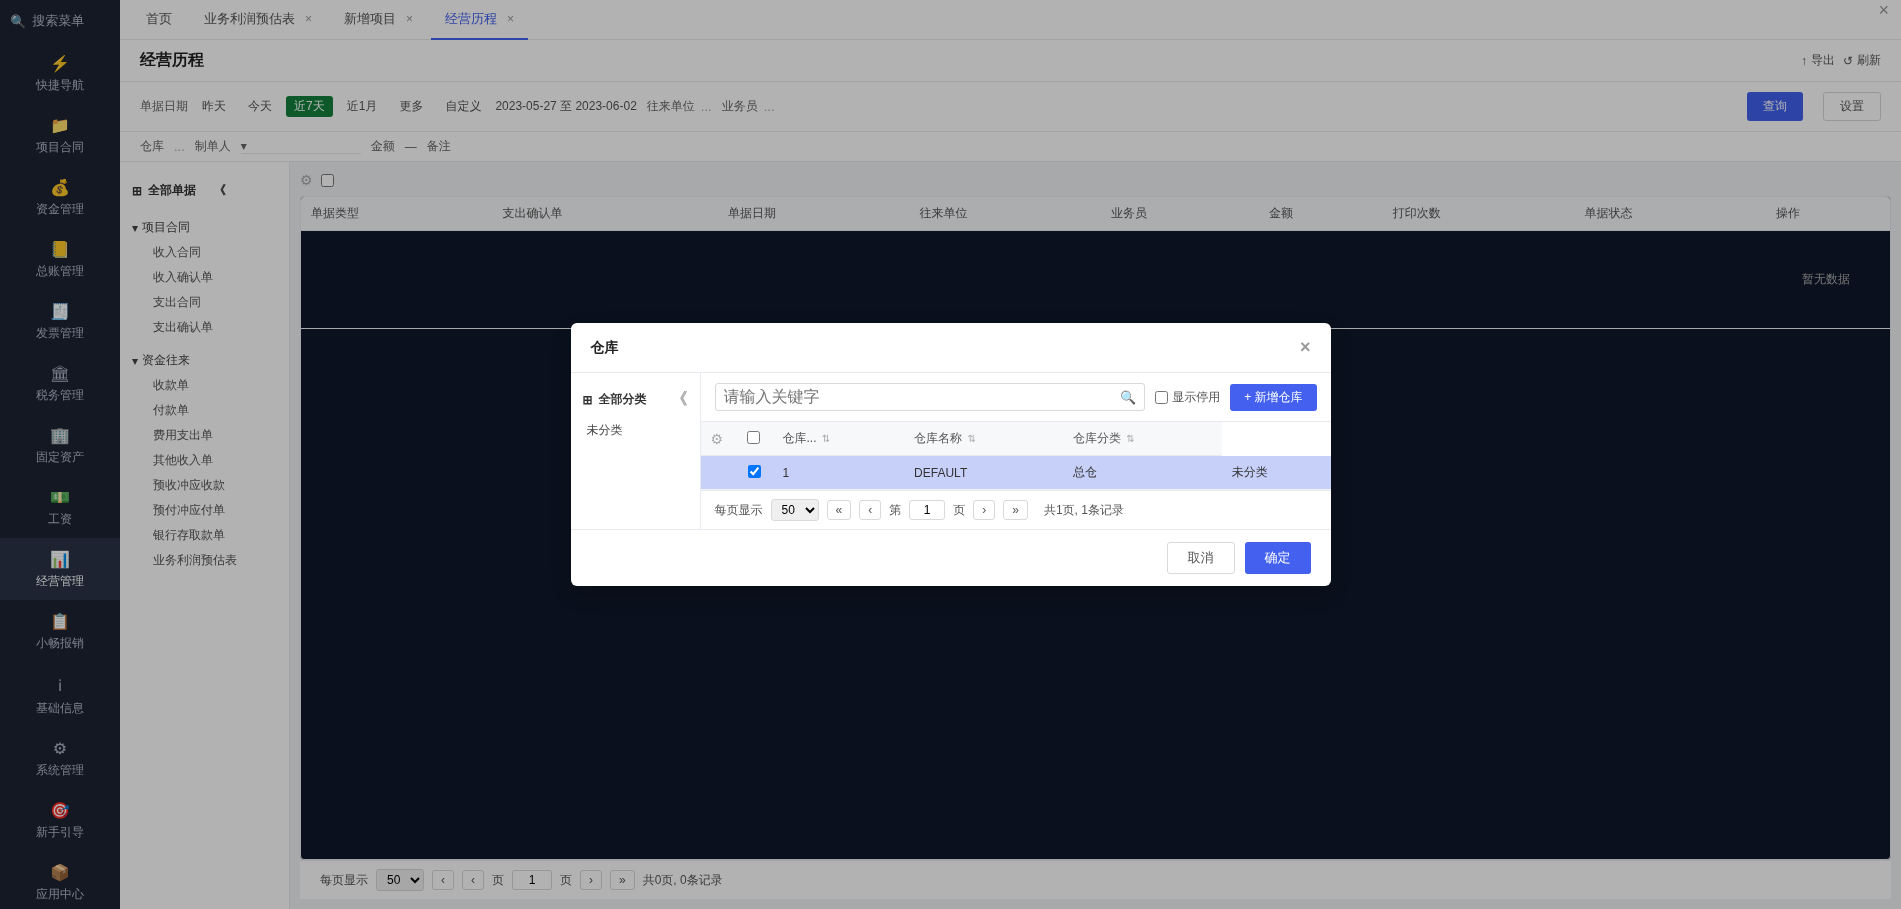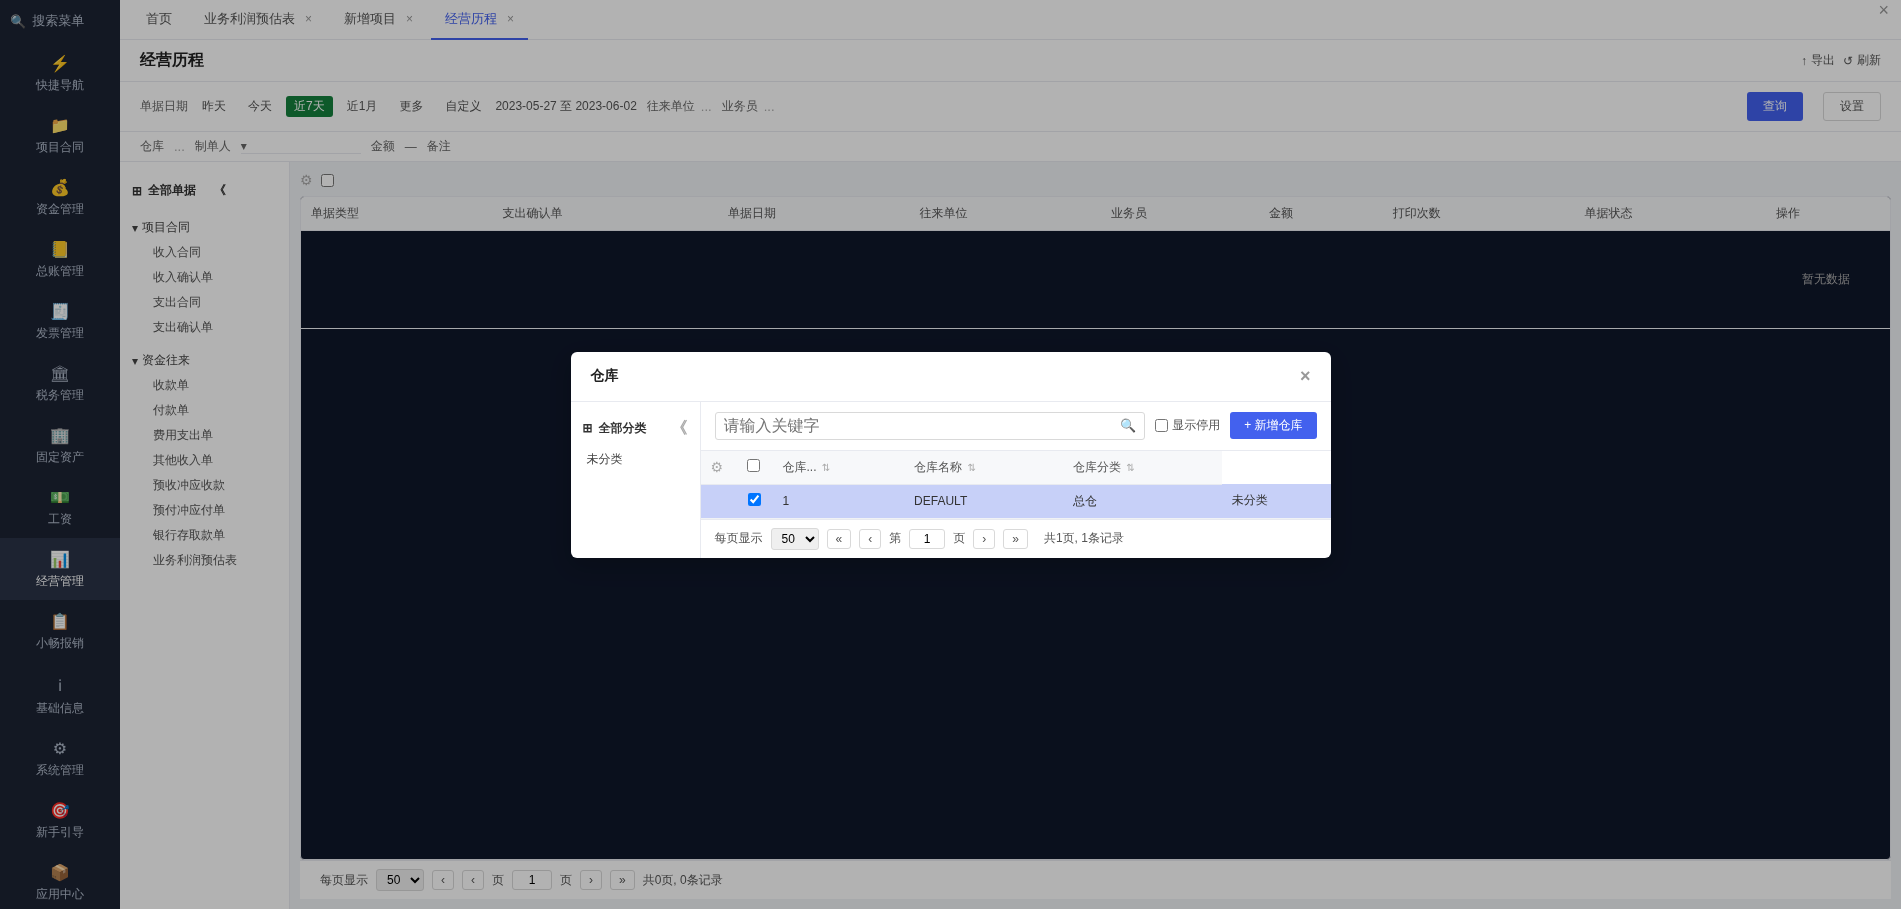--- a/index.html
+++ b/index.html
@@ -758,14 +758,18 @@
           <span>第</span>
           <input class="page-input" type="text" value="1" style="">
           <span>页</span>
           <button class="page-btn">›</button>
           <button class="page-btn">»</button>
           <span style="margin-left:8px;">共1页, 1条记录</span>
         </div>
       </div>
     </div>
 
+    <div class="modal-bottom-btns">
+      <button class="btn-cancel">取消</button>
+      <button class="btn-confirm">确定</button>
+    </div>
   </div>
 </div>
 
 </body></html>

